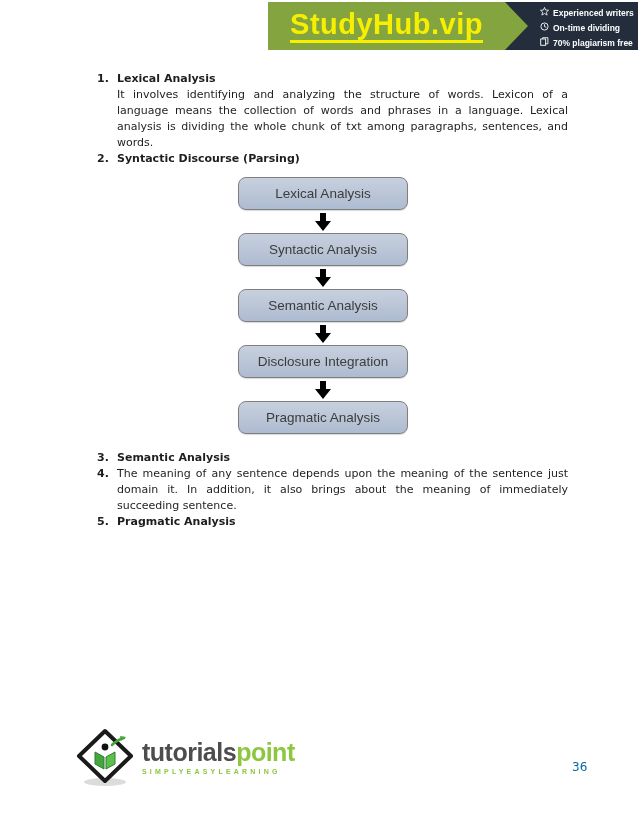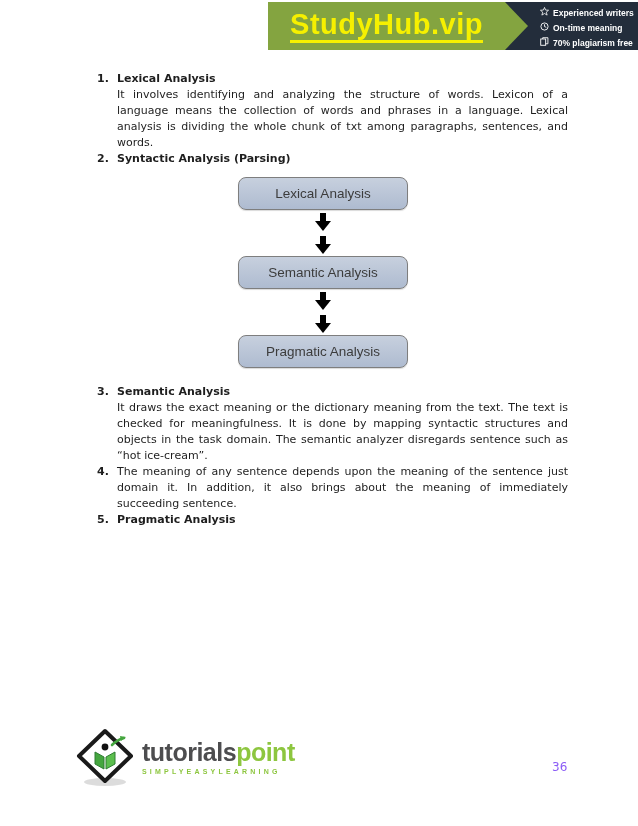--- a/index.html
+++ b/index.html
@@ -42,21 +42,21 @@
 
   
   .footer-logo{position:absolute;left:76px;top:728px;display:flex;align-items:flex-start;}
   .brand{margin-left:4px;margin-top:12px;}
   .brand-line{font-family:"Liberation Sans",sans-serif;font-weight:bold;font-size:25px;
               letter-spacing:-0.5px;line-height:1;}
   .brand-dark{color:#4d4d4f;}
   .brand-green{color:#8dc63f;}
   .brand-tag{font-family:"Liberation Sans",sans-serif;font-weight:bold;font-size:7px;
              color:#8dc63f;letter-spacing:3.2px;margin-top:3px;}
-  .page-num{position:absolute;left:552px;top:760px;font-size:12px;color:#8b5cf6;}
+  .page-num{position:absolute;left:572px;top:760px;font-size:12px;color:#0369a1;}
 </style>
 </head>
 <body>
 
 <div id="page">
 
   <div class="hdr-navy"></div>
   <div class="hdr-green">
     <span class="hdr-logo">StudyHub.vip</span>
   </div>
@@ -70,21 +70,21 @@
       </span>
       <span>Experienced writers</span>
     </div>
     <div class="badge">
       <span>
         <svg width="9" height="9" viewBox="0 0 10 10">
             <circle cx="5" cy="5" r="4" fill="none" stroke="#ffffff" stroke-width="1"></circle>
             <path d="M5 2.5 L5 5 L7 6" fill="none" stroke="#ffffff" stroke-width="1"></path>
           </svg>
       </span>
-      <span>On-time meaning</span>
+      <span>On-time dividing</span>
     </div>
     <div class="badge">
       <span>
         <svg width="9" height="9" viewBox="0 0 10 10">
             <rect x="0.8" y="2.2" width="5.5" height="7" fill="none" stroke="#ffffff" stroke-width="1"></rect>
             <path d="M3 2.2 L3 0.8 L8.8 0.8 L8.8 7.5 L6.3 7.5" fill="none" stroke="#ffffff" stroke-width="1"></path>
           </svg>
       </span>
       <span>70% plagiarism free</span>
     </div>
@@ -96,51 +96,52 @@
       <div class="num">1.</div>
       <div class="itxt">
         <div class="ititle">Lexical Analysis</div>
         <div class="ibody">It involves identifying and analyzing the structure of words. Lexicon of a language means the collection of words and phrases in a language. Lexical analysis is dividing the whole chunk of txt among paragraphs, sentences, and words.</div>
       </div>
     </div>
 
     <div class="item">
       <div class="num">2.</div>
       <div class="itxt">
-        <div class="ititle">Syntactic Analysis (Parsing)</div>
+        <div class="ititle">Syntactic Discourse (Parsing)</div>
       </div>
     </div>
 
     <div class="diagram">
       <div class="dnode">Lexical Analysis</div>
       <div class="darrow">
           <span class="shaft"></span>
           <span class="head"></span>
         </div>
+      <div class="dnode">Syntactic Analysis</div>
       <div class="darrow">
           <span class="shaft"></span>
           <span class="head"></span>
         </div>
       <div class="dnode">Semantic Analysis</div>
       <div class="darrow">
           <span class="shaft"></span>
           <span class="head"></span>
         </div>
+      <div class="dnode">Disclosure Integration</div>
       <div class="darrow">
           <span class="shaft"></span>
           <span class="head"></span>
         </div>
       <div class="dnode">Pragmatic Analysis</div>
     </div>
 
     <div class="item">
       <div class="num">3.</div>
       <div class="itxt">
         <div class="ititle">Semantic Analysis</div>
-        <div class="ibody">It draws the exact meaning or the dictionary meaning from the text. The text is checked for meaningfulness. It is done by mapping syntactic structures and objects in the task domain. The semantic analyzer disregards sentence such as “hot ice-cream”.</div>
       </div>
     </div>
 
     <div class="item">
       <div class="num">4.</div>
       <div class="itxt">
         <div class="ibody">The meaning of any sentence depends upon the meaning of the sentence just domain it. In addition, it also brings about the meaning of immediately succeeding sentence.</div>
       </div>
     </div>
 

